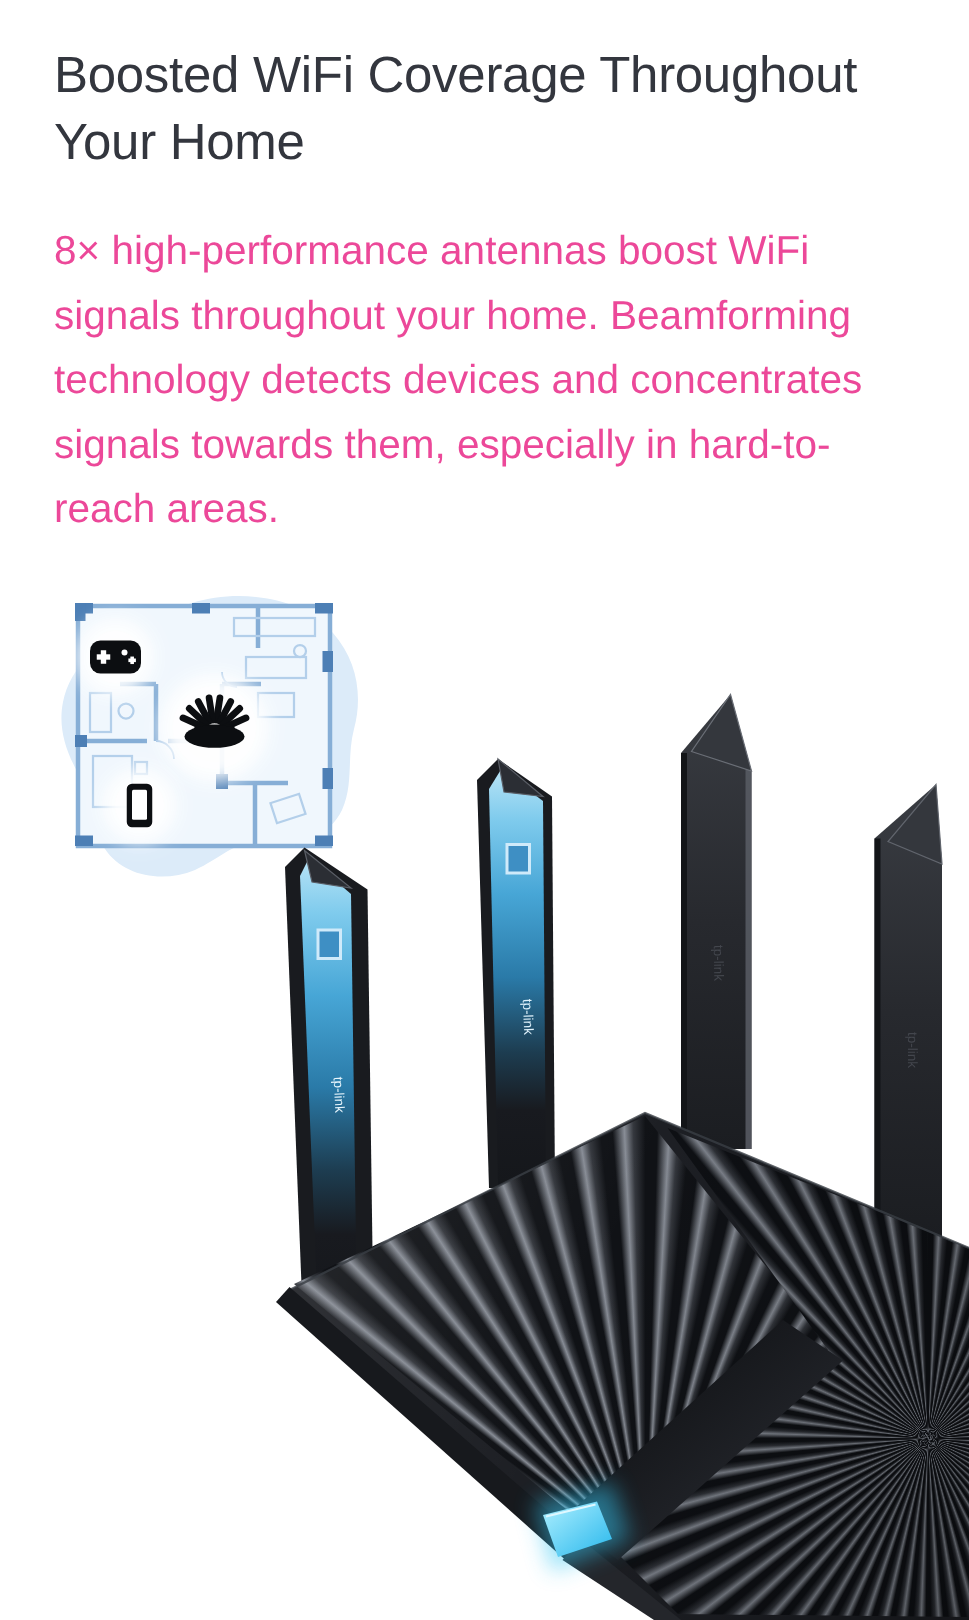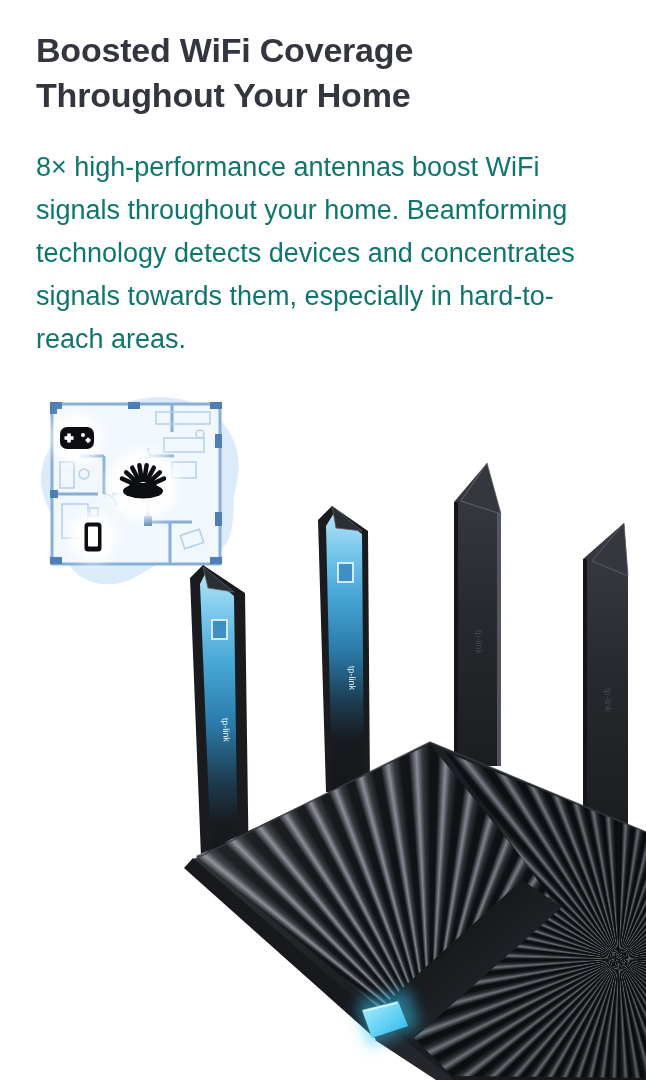--- a/index.html
+++ b/index.html
@@ -2,25 +2,25 @@
 <html><head>
 <meta charset="utf-8">
 <style>
   html,body{margin:0;padding:0}
   body{
     width:646px;height:1080px;background:#ffffff;overflow:hidden;position:relative;
     font-family:"Liberation Sans", sans-serif;
   }
   .headline{
     position:absolute;left:36px;top:28px;width:540px;margin:0;
-    font-size:34px;line-height:45px;font-weight:700;color:#33363e;letter-spacing:-0.2px;
+    font-size:34px;line-height:45px;font-weight:400;color:#33363e;letter-spacing:-0.2px;
   }
   .body-copy{
     position:absolute;left:36px;top:146px;width:582px;margin:0;
-    font-size:27px;line-height:43px;color:#0f766e;
+    font-size:27px;line-height:43px;color:#ec4899;
   }
   .floorplan{position:absolute;left:30px;top:388px;width:216px;height:212px}
   .router{position:absolute;left:150px;top:460px;width:496px;height:620px}
   .router .layer{position:absolute;left:0;top:0;width:496px;height:620px}
   .antennas{z-index:1}
   .body-base{
     z-index:2;background:#1d1f24;
     clip-path:polygon(43px 400px,280px 282px,496px 372px,496px 620px,300px 620px,237px 568px);
   }
   .fan1{

